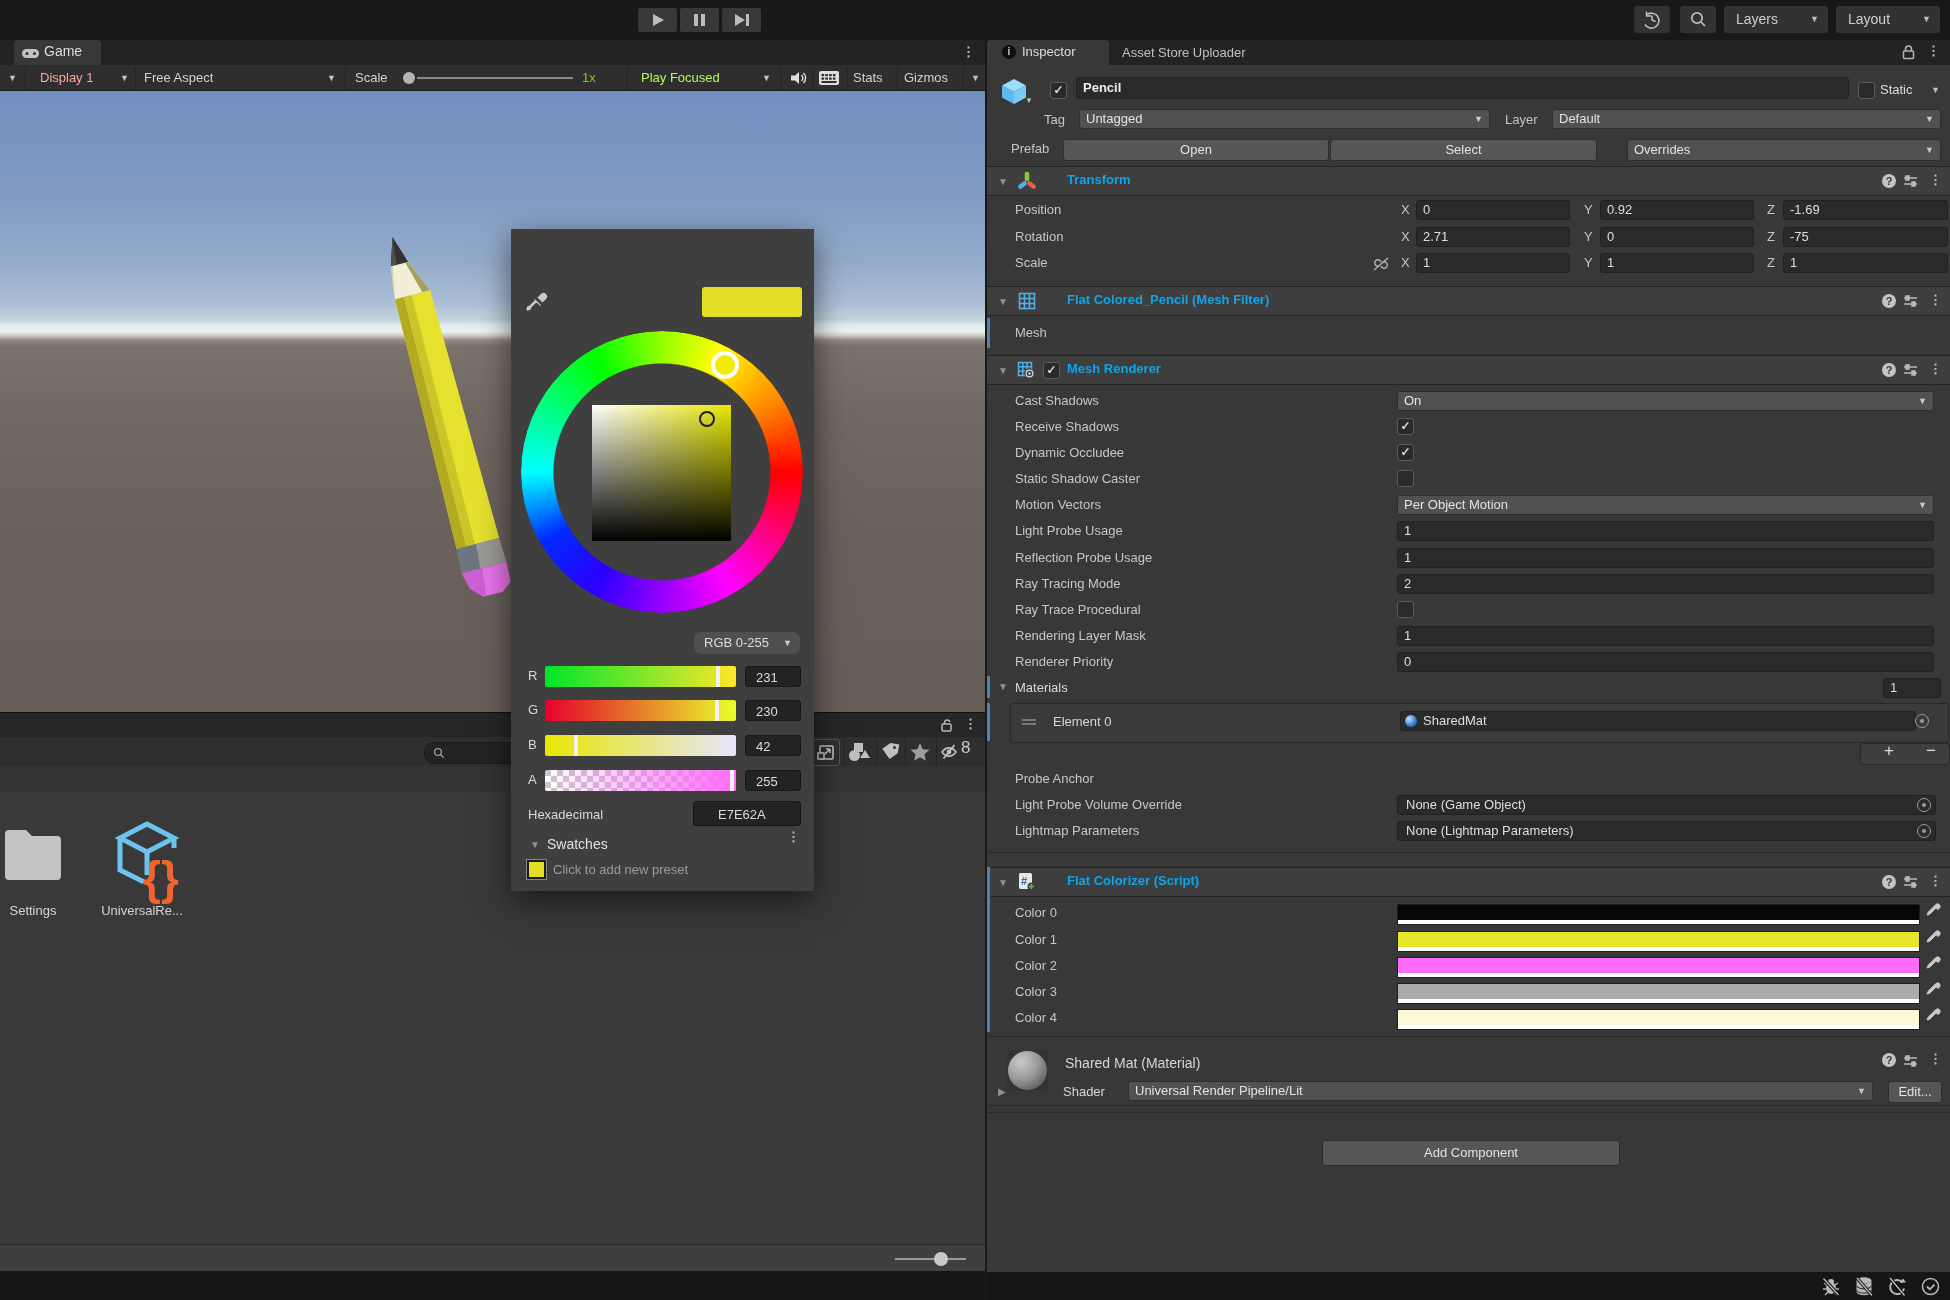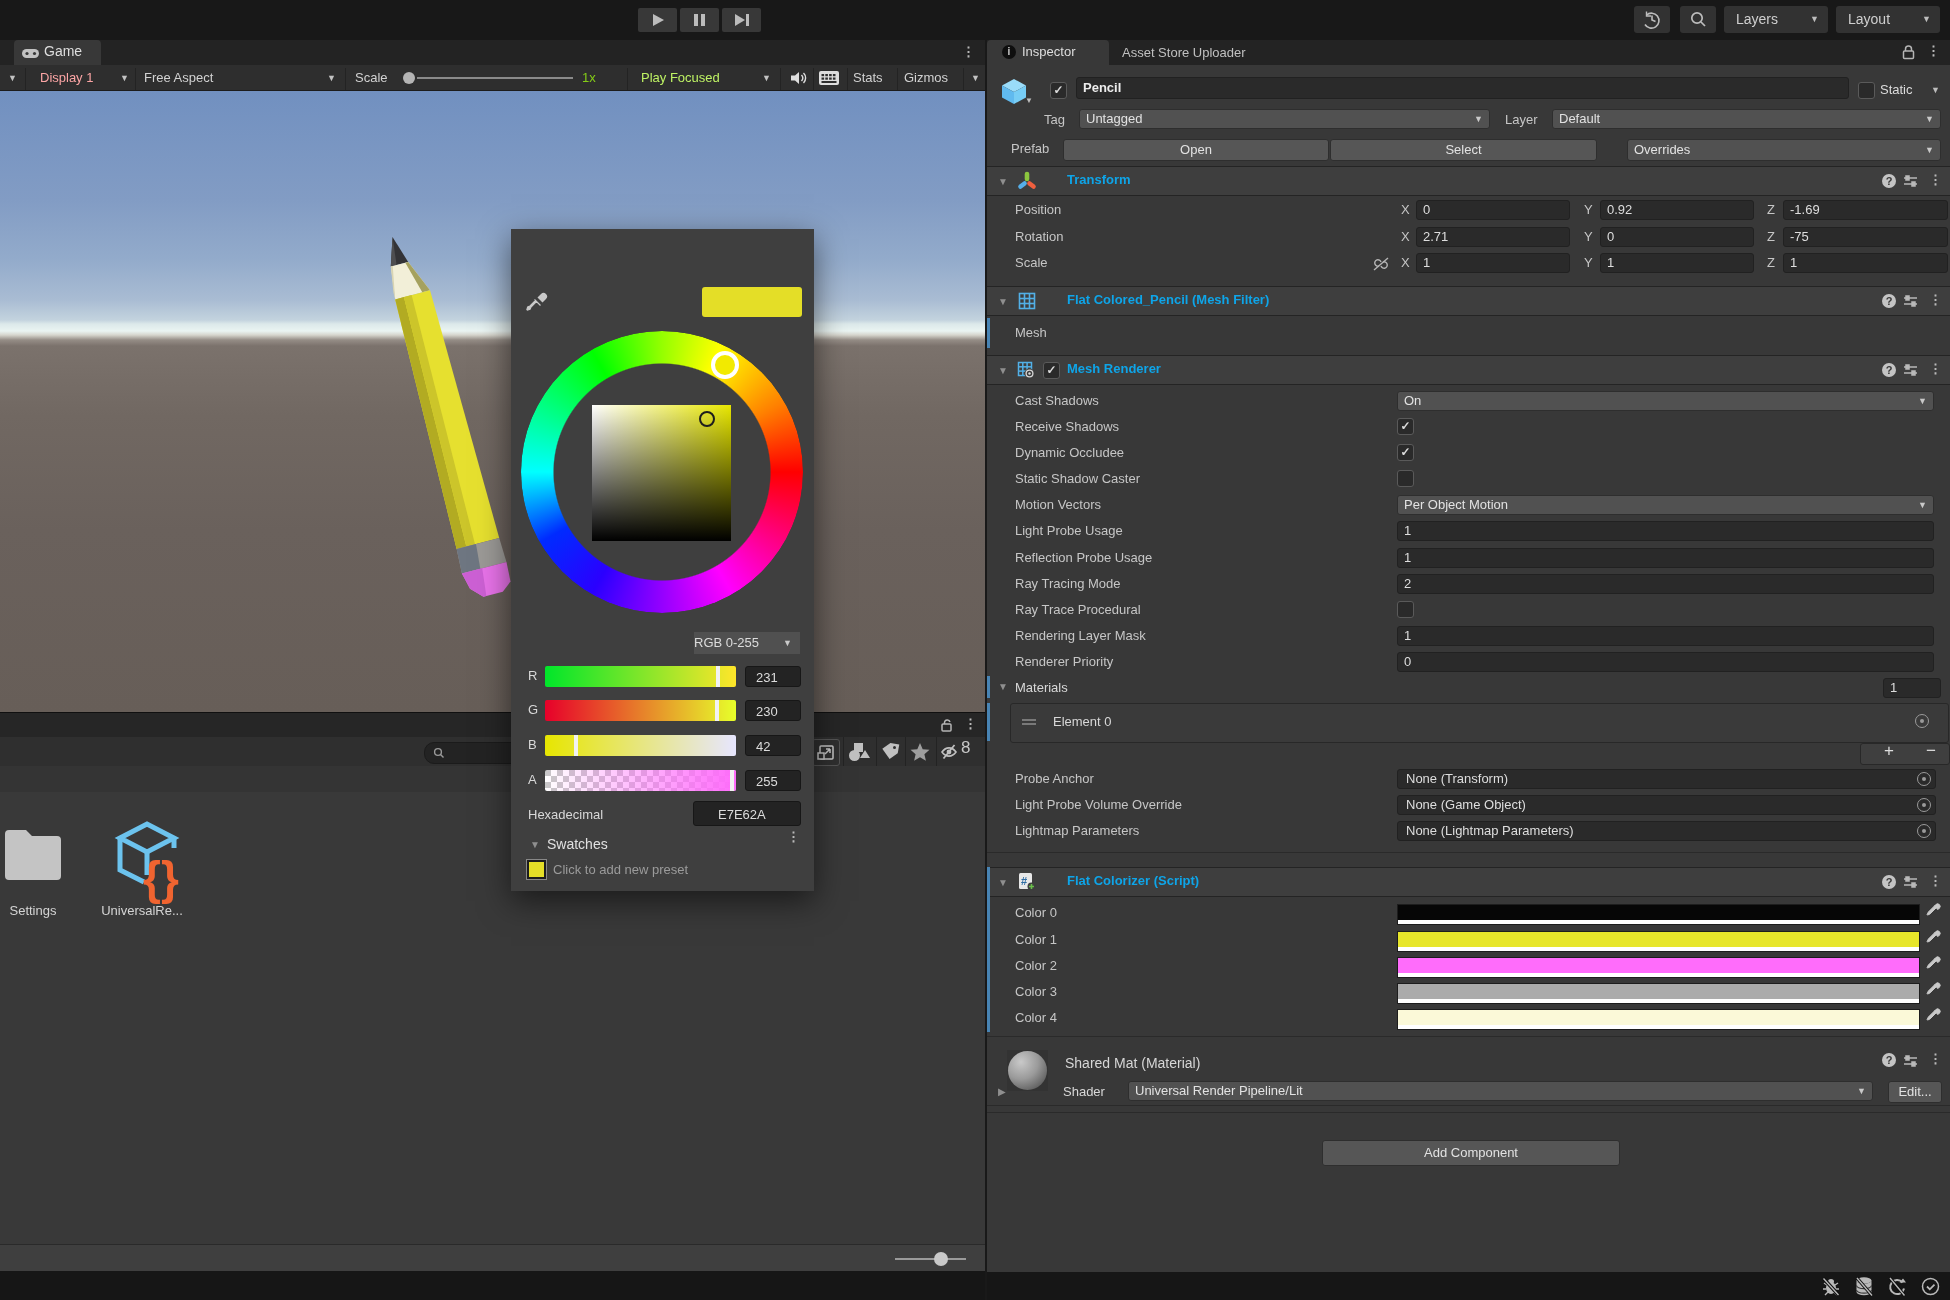--- a/index.html
+++ b/index.html
@@ -381,27 +381,29 @@
   <div class="fld" style="left:896px;top:638px;width:50px">1</div>
   <div class="abs" style="left:0;top:663px;width:3px;height:38px;background:#4884b4"></div>
   <div class="abs" style="left:23px;top:663px;width:937px;height:38px;border:1px solid #282828;border-radius:3px;background:#3a3a3a"></div>
   <svg width="14" height="8" style="position:absolute;left:35px;top:678px">
       <g stroke="#8a8a8a" stroke-width="1.6">
         <line x1="0" y1="2" x2="14" y2="2"></line>
         <line x1="0" y1="6" x2="14" y2="6"></line>
       </g>
     </svg>
   <span class="lbl" style="left:66px;top:672px;color:#d8d8d8">Element 0</span>
+  <div class="objfld" style="left:413px;top:671px;width:492px">
+    <span style="position:absolute;left:4px;top:3px;width:12px;height:12px;border-radius:50%;background:radial-gradient(circle at 4px 4px,#bfe3ff,#2d7fd0 60%,#0b4f96)"></span>
+    SharedMat</div>
   <div class="objdot" style="position:absolute;left:928px;top:674px;right:auto"></div>
   <div class="abs" style="left:873px;top:703px;width:88px;height:20px;background:#3f3f3f;border:1px solid #282828;border-radius:3px">
     <span style="position:absolute;left:23px;top:-3px;color:#dedede;font-size:17px">+</span>
     <span style="position:absolute;left:65px;top:-3px;color:#dedede;font-size:17px">−</span>
     </div>
   <span class="lbl" style="left:28px;top:729px">Probe Anchor</span>
-  <div class="objfld" style="left:410px;top:729px;width:529px;padding-left:8px">None (Transform)<span class="objdot"></span></div>
   <span class="lbl" style="left:28px;top:755px">Light Probe Volume Override</span>
   <div class="objfld" style="left:410px;top:755px;width:529px;padding-left:8px">None (Game Object)<span class="objdot"></span></div>
   <span class="lbl" style="left:28px;top:781px">Lightmap Parameters</span>
   <div class="objfld" style="left:410px;top:781px;width:529px;padding-left:8px">None (Lightmap Parameters)<span class="objdot"></span></div>
 
   <div class="abs" style="left:0;top:812px;width:963px;height:1px;background:#2a2a2a"></div>
 
   <div class="hdr" style="top:827px">
     <span class="fold" style="left:11px;top:9px">▼</span>
     <svg width="18" height="19" style="position:absolute;left:31px;top:4px" viewBox="0 0 18 19">
@@ -529,21 +531,21 @@
   <div class="abs" style="left:191px;top:58px;width:100px;height:30px;background:#e4de27;border-radius:3px"></div>
   <div class="abs" style="left:10px;top:102px;width:282px;height:282px;border-radius:50%;
        background:conic-gradient(from 0deg, hsl(85,100%,50%), hsl(60,100%,50%) 25deg, hsl(30,100%,50%) 60deg, hsl(0,100%,50%) 90deg, hsl(330,100%,50%) 120deg, hsl(300,100%,50%) 150deg, hsl(275,100%,50%) 180deg, hsl(250,100%,50%) 210deg, hsl(230,100%,50%) 240deg, hsl(180,100%,50%) 270deg, hsl(150,100%,50%) 300deg, hsl(120,100%,50%) 330deg, hsl(85,100%,50%) 360deg);
        -webkit-mask:radial-gradient(circle closest-side, transparent 76.5%, #000 77.4%)"></div>
   <div class="abs" style="left:200px;top:122px;width:28px;height:28px;border:4px solid #fff;border-radius:50%;box-sizing:border-box;background:#f2ea00"></div>
   <div class="abs" style="left:81px;top:176px;width:139px;height:136px;background:#e7e600">
     <div class="abs" style="left:0;top:0;width:100%;height:100%;background:linear-gradient(to right,#fff,rgba(255,255,255,0))"></div>
     <div class="abs" style="left:0;top:0;width:100%;height:100%;background:linear-gradient(to top,#000,rgba(0,0,0,0))"></div>
     <div class="abs" style="left:107px;top:6px;width:16px;height:16px;border:2px solid #1d1d1d;border-radius:50%;box-sizing:border-box"></div>
   </div>
-  <div class="abs" style="left:183px;top:403px;width:106px;height:22px;background:#505050;border-radius:0;color:#dcdcdc;font-size:13px;line-height:22px;box-sizing:border-box">RGB 0-255<span style="position:absolute;right:8px;top:0;font-size:9px;color:#c9c9c9">▼</span></div>
+  <div class="abs" style="left:183px;top:403px;width:106px;height:22px;background:#505050;border-radius:7px;color:#dcdcdc;font-size:13px;line-height:22px;padding-left:10px;box-sizing:border-box">RGB 0-255<span style="position:absolute;right:8px;top:0;font-size:9px;color:#c9c9c9">▼</span></div>
 
   <span class="lbl" style="left:17px;top:437px;color:#d8d8d8">R</span>
   <div class="abs" style="left:34px;top:437px;width:191px;height:21px;border-radius:2px;background:linear-gradient(to right,rgb(0,230,42),rgb(255,230,42))"></div>
   <div class="abs" style="left:205px;top:437px;width:4px;height:21px;background:#f2f2f2"></div>
   <div class="abs pval" style="top:437px">231</div>
   <span class="lbl" style="left:17px;top:471px;color:#d8d8d8">G</span>
   <div class="abs" style="left:34px;top:471px;width:191px;height:21px;border-radius:2px;background:linear-gradient(to right,rgb(231,0,42),rgb(231,255,42))"></div>
   <div class="abs" style="left:204px;top:471px;width:4px;height:21px;background:#f2f2f2"></div>
   <div class="abs pval" style="top:471px">230</div>
   <span class="lbl" style="left:17px;top:506px;color:#d8d8d8">B</span>

